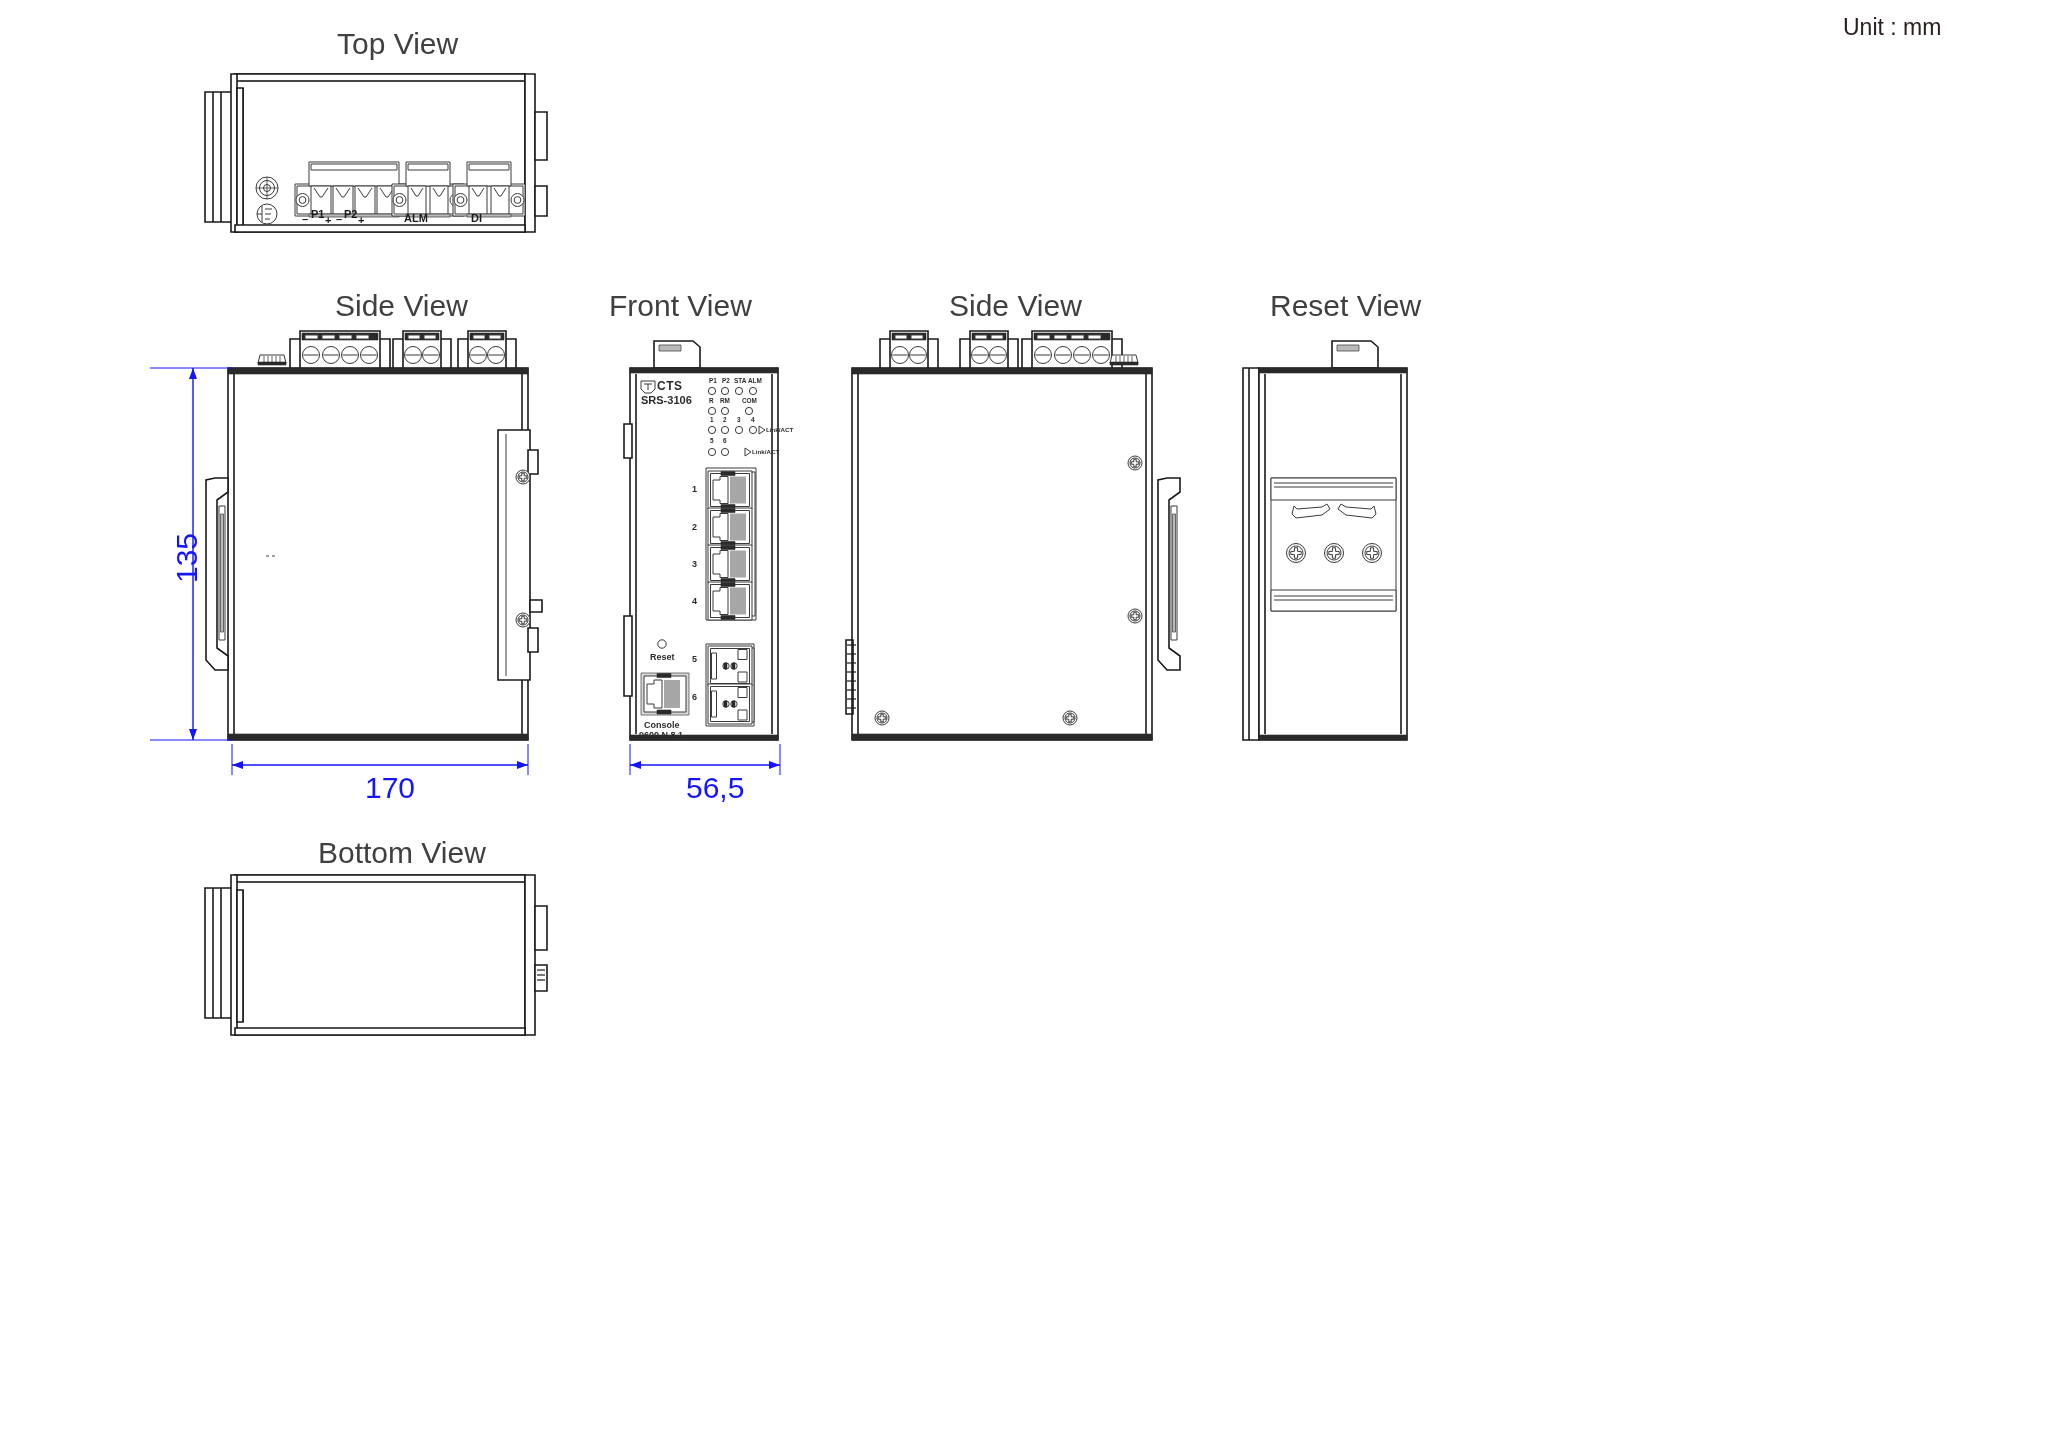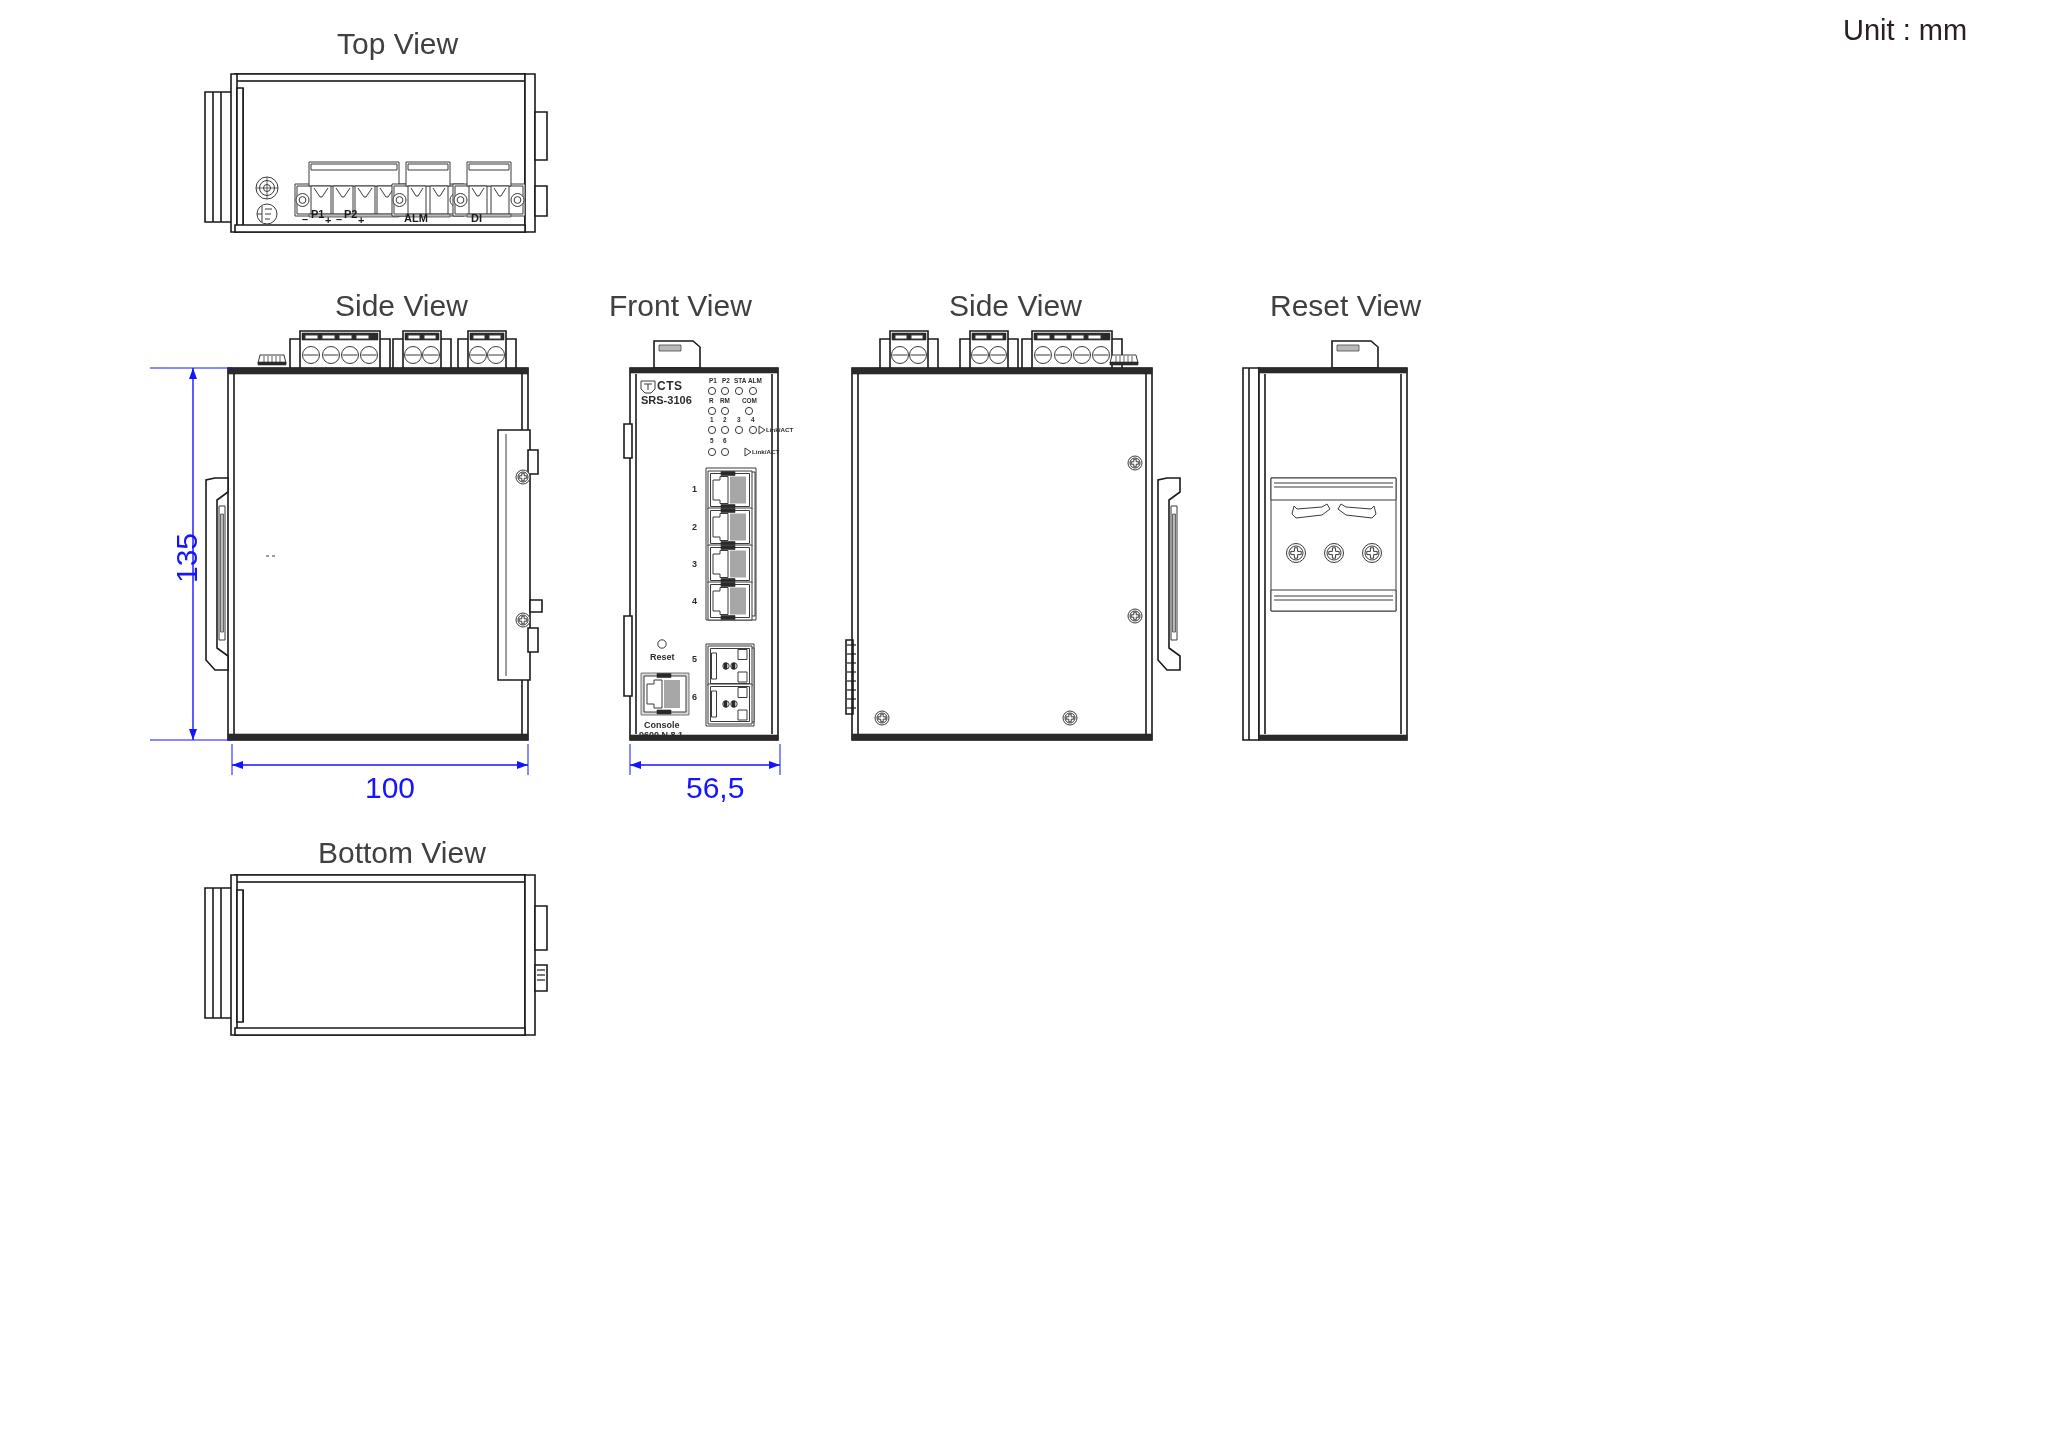--- a/index.html
+++ b/index.html
@@ -9,21 +9,21 @@
     -webkit-font-smoothing:antialiased;
   }
   .sheet{position:absolute;inset:0;}
 
   
   .view-title{
     position:absolute;color:#404040;font-size:30px;font-weight:400;
     white-space:nowrap;letter-spacing:0px;
   }
   .unit-label{
-    position:absolute;color:#2b2020;font-size:29px;white-space:nowrap;
+    position:absolute;color:#2b2020;font-size:23px;white-space:nowrap;
   }
   .dim-text{
     position:absolute;color:#1414ff;font-size:30px;white-space:nowrap;
   }
   .dim-text.vert{transform:rotate(-90deg);transform-origin:50% 50%;}
 
   
   svg.draw{position:absolute;left:0;top:0;width:2048px;height:1448px;overflow:visible;}
   svg.draw *{vector-effect:non-scaling-stroke;}
   .ln{fill:none;stroke:#1a1a1a;stroke-width:1.6;}
@@ -47,21 +47,21 @@
   <div class="unit-label" style="left:1843px;top:14px;">Unit : mm</div>
 
   <div class="view-title" style="left:337px;top:27px;">Top View</div>
   <div class="view-title" style="left:335px;top:289px;">Side View</div>
   <div class="view-title" style="left:609px;top:289px;">Front View</div>
   <div class="view-title" style="left:949px;top:289px;">Side View</div>
   <div class="view-title" style="left:1270px;top:289px;">Reset View</div>
   <div class="view-title" style="left:318px;top:836px;">Bottom View</div>
 
   <div class="dim-text vert" style="left:157px;top:541px;width:60px;text-align:center;">135</div>
-  <div class="dim-text" style="left:365px;top:771px;">100</div>
+  <div class="dim-text" style="left:365px;top:771px;">170</div>
   <div class="dim-text" style="left:686px;top:771px;">56,5</div>
 
   <svg class="draw" viewBox="0 0 2048 1448">
     <defs>
 
       <g id="screw">
         <circle cx="0" cy="0" r="9.5" class="fillw-fine"></circle>
         <circle cx="0" cy="0" r="7" class="fillw-fine"></circle>
         <path d="M -5.2 -1.6 L -1.6 -1.6 L -1.6 -5.2 L 1.6 -5.2 L 1.6 -1.6 L 5.2 -1.6
                  L 5.2 1.6 L 1.6 1.6 L 1.6 5.2 L -1.6 5.2 L -1.6 1.6 L -5.2 1.6 Z" class="fillw-fine"></path>

